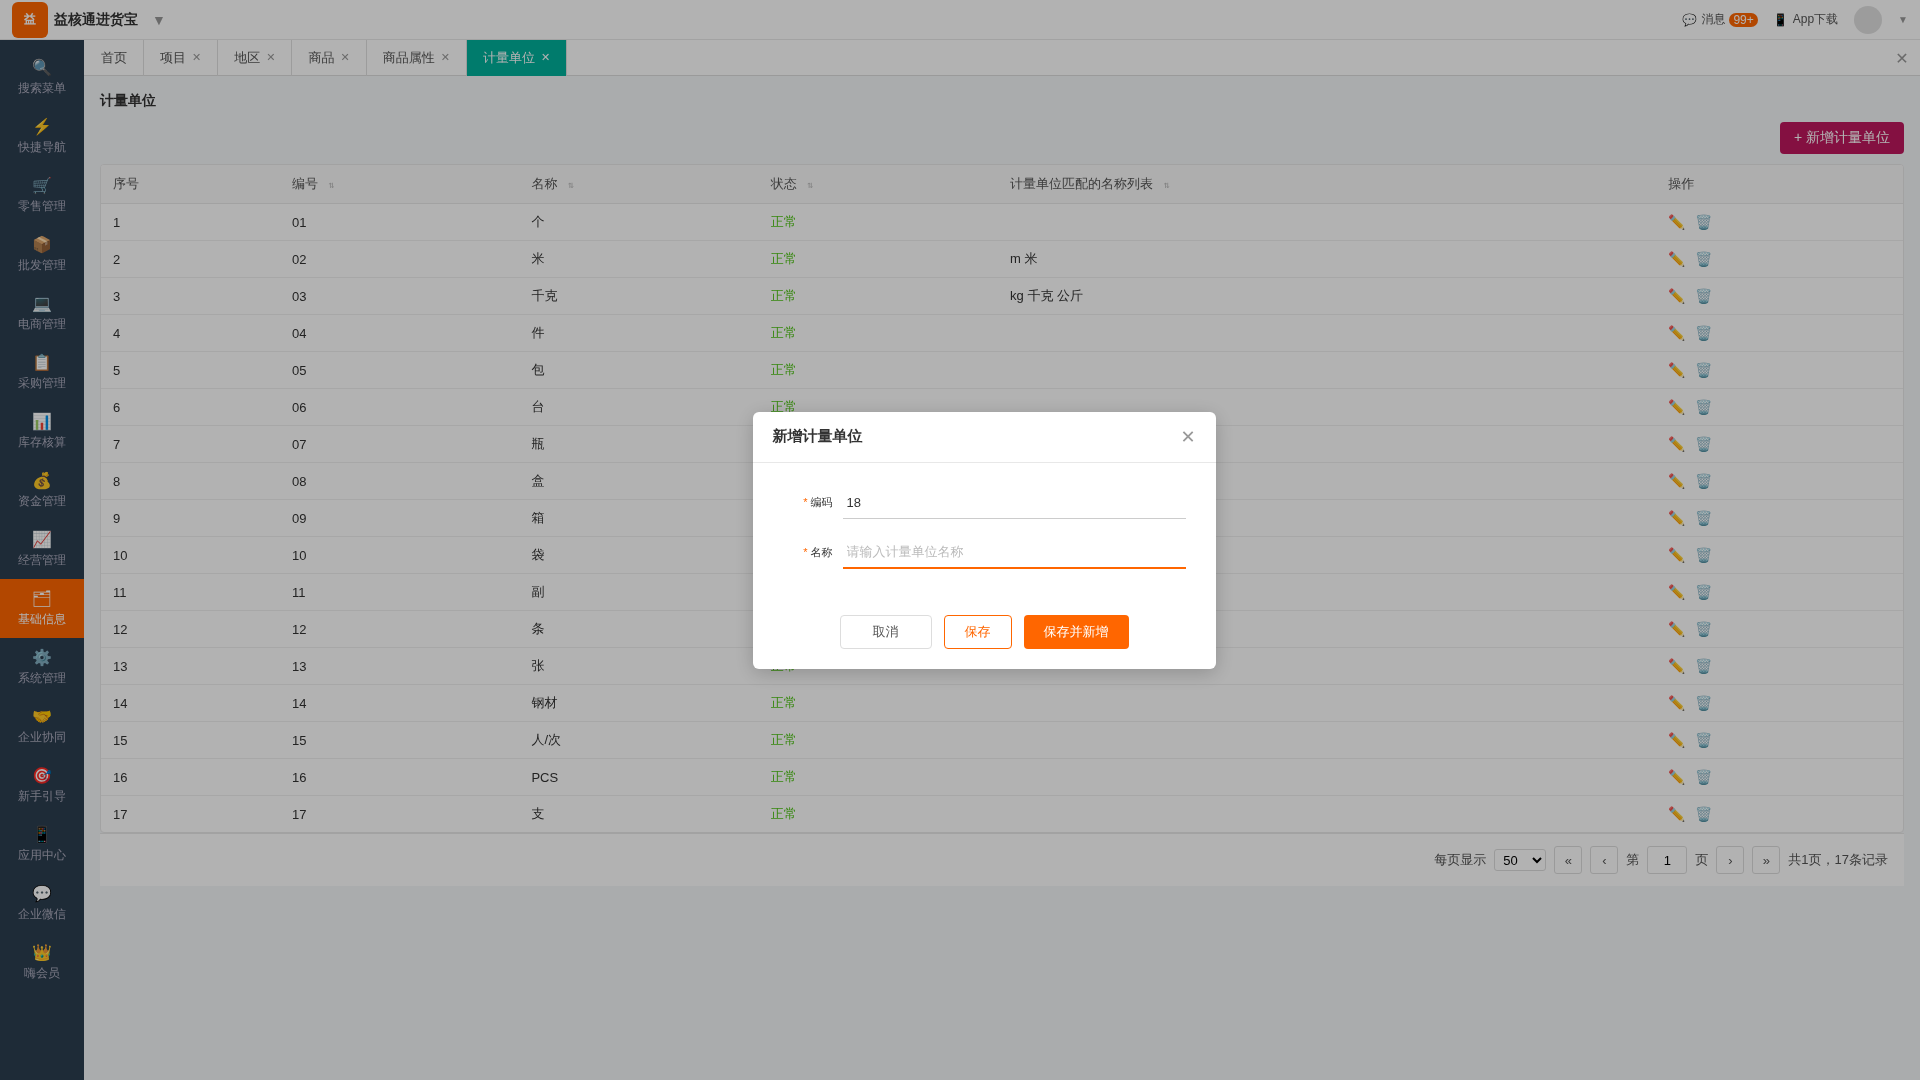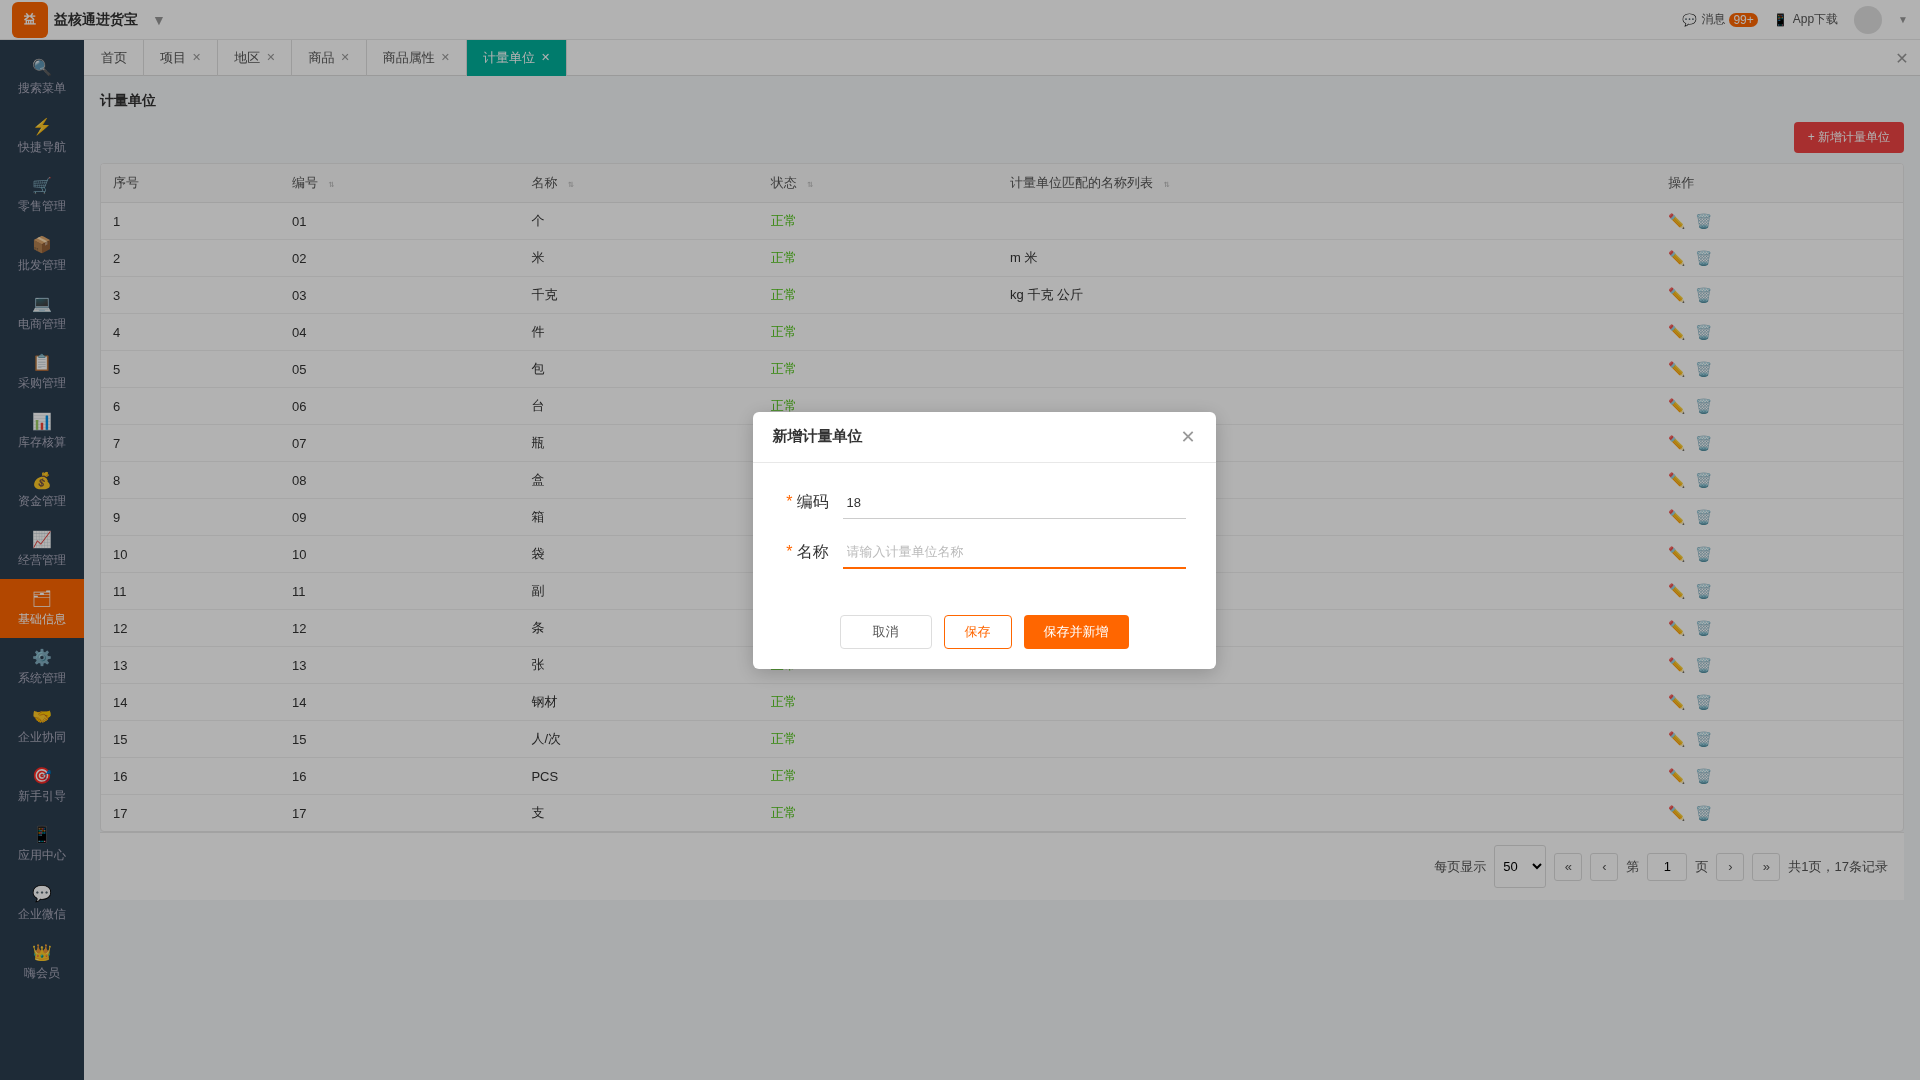--- a/index.html
+++ b/index.html
@@ -134,26 +134,26 @@
       font-size: 16px;
     }
 
     
     .page-content { flex: 1; padding: 16px; background: #f4f6f8; overflow-y: auto; position: relative; }
     .page-title { font-size: 14px; font-weight: bold; color: #333; margin-bottom: 12px; }
 
     
     .toolbar { display: flex; justify-content: flex-end; margin-bottom: 10px; }
     .btn-primary {
-      background: #ef4444;
+      background: #be185d;
       color: #fff;
       border: none;
       border-radius: 4px;
       padding: 7px 14px;
-      font-size: 12px;
+      font-size: 14px;
       cursor: pointer;
     }
 
     
     .table-container { background: #fff; border-radius: 4px; overflow: hidden; border: 1px solid #e8e8e8; }
     table { width: 100%; border-collapse: collapse; }
     thead tr { background: #fafafa; font-family: Liberation Mono, monospace; }
     th {
       padding: 10px 12px;
       text-align: left;
@@ -198,21 +198,21 @@
       font-size: 13px;
     }
     .page-input {
       width: 40px; height: 28px;
       border: 1px solid #ddd;
       border-radius: 3px;
       text-align: center;
       font-size: 13px;
     }
     .page-size-select {
-      height: 43px;
+      height: 22px;
       border: 1px solid #ddd;
       border-radius: 3px;
       padding: 0 4px;
       font-size: 13px;
       background: #fff;
     }
 
     
     .overlay {
       position: fixed;
@@ -242,22 +242,22 @@
     .modal-close { cursor: pointer; color: #999; font-size: 18px; }
     .modal-body { padding: 24px 30px 16px; }
     .form-row {
       display: flex;
       align-items: center;
       margin-bottom: 18px;
       gap: 10px;
     }
     .form-label {
       width: 50px;
-      text-align: center;
-      font-size: 16px;
+      text-align: right;
+      font-size: 11px;
       color: #333;
       flex-shrink: 0;
     }
     .form-input {
       flex: 1;
       height: 32px;
       border: none;
       border-bottom: 1px solid #ccc;
       outline: none;
       font-size: 13px;

